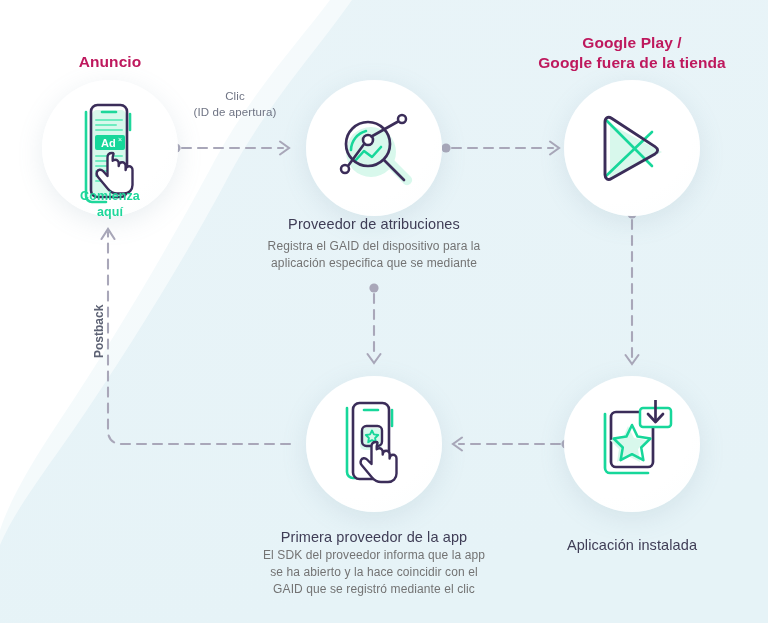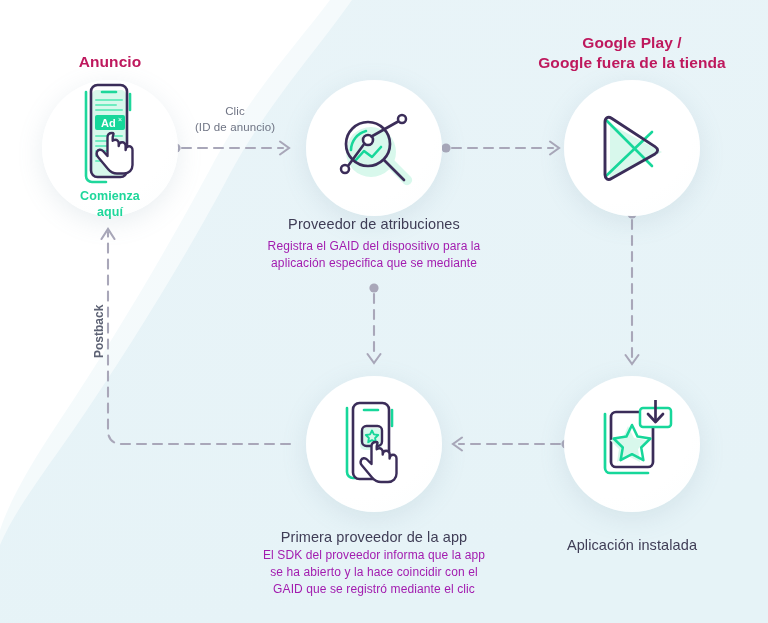--- a/index.html
+++ b/index.html
@@ -28,21 +28,21 @@
     color:#4a4a63;
     letter-spacing:.1px;
   }
   .node-head{
     font-size:15.5px;font-weight:bold;color:#be185d;line-height:20px;
   }
   .node-title{
     font-size:14.5px;font-weight:normal;color:#3f3d56;line-height:19px;
   }
   .node-desc{
-    font-size:12px;font-weight:normal;color:#a21caf;line-height:17px;
+    font-size:12px;font-weight:normal;color:#737373;line-height:17px;
   }
   .edge-lbl{
     font-size:11.5px;color:#6f7484;line-height:16px;text-align:center;
   }
   .start-here{
     font-size:12.5px;font-weight:bold;color:#1fd79b;line-height:16px;text-align:center;
   }
   .vert-lbl{
     position:absolute;font-size:12px;font-weight:bold;color:#5d6274;
     transform-origin:0 0;transform:rotate(-90deg);white-space:nowrap;
@@ -117,21 +117,21 @@
 
       <g>
         <path d="M290,444 L122,444 Q108,444 108,430 L108,232" stroke-dasharray="9 7"></path>
         <path d="M101.5,239 L108,229 L114.5,239" stroke-width="2.1"></path>
       </g>
     </g>
   </svg>
 
   <div class="node">
     <div class="disc" style="left:42px;top:80px;width:136px;height:136px;"></div>
-    <div class="icon-wrap" style="left:72px;top:78px;width:76px;height:125px;">
+    <div class="icon-wrap" style="left:72px;top:98px;width:76px;height:125px;">
       <svg width="76" height="125" viewBox="0 0 76 125">
 
         <path d="M14,14 L14,98 A6,6 0 0 0 20,104 L34,104" fill="none" stroke="#1fd79b" stroke-width="2.6" stroke-linecap="round"></path>
         <line x1="58" y1="16" x2="58" y2="32" stroke="#1fd79b" stroke-width="2.6" stroke-linecap="round"></line>
 
         <rect x="20" y="12" width="34" height="86" rx="5" fill="#d8f8ec"></rect>
 
         <rect x="19" y="7" width="36" height="92" rx="6.5" fill="none" stroke="#3b2d59" stroke-width="2.6"></rect>
 
         <line x1="30" y1="14" x2="44" y2="14" stroke="#1fd79b" stroke-width="2.6" stroke-linecap="round"></line>
@@ -252,23 +252,23 @@
     </div>
   </div>
 
   <div class="lbl node-head" style="left:40px;top:52px;width:140px;">Anuncio</div>
 
   <div class="lbl start-here" style="left:45px;top:188px;width:130px;">
     <div>Comienza</div>
     <div>aquí</div>
   </div>
 
-  <div class="lbl edge-lbl" style="left:170px;top:88px;width:130px;margin-top:15px;">
+  <div class="lbl edge-lbl" style="left:170px;top:88px;width:130px;">
     <div>Clic</div>
-    <div>(ID de anuncio)</div>
+    <div>(ID de apertura)</div>
   </div>
 
   <div class="lbl node-head" style="left:522px;top:33px;width:220px;">
     <div>Google Play /</div>
     <div>Google fuera de la tienda</div>
   </div>
 
   <div class="lbl" style="left:254px;top:215px;width:240px;">
     <div class="node-title">Proveedor de atribuciones</div>
     <div class="node-desc" style="margin-top:4px;">Registra el GAID del dispositivo para la</div>

